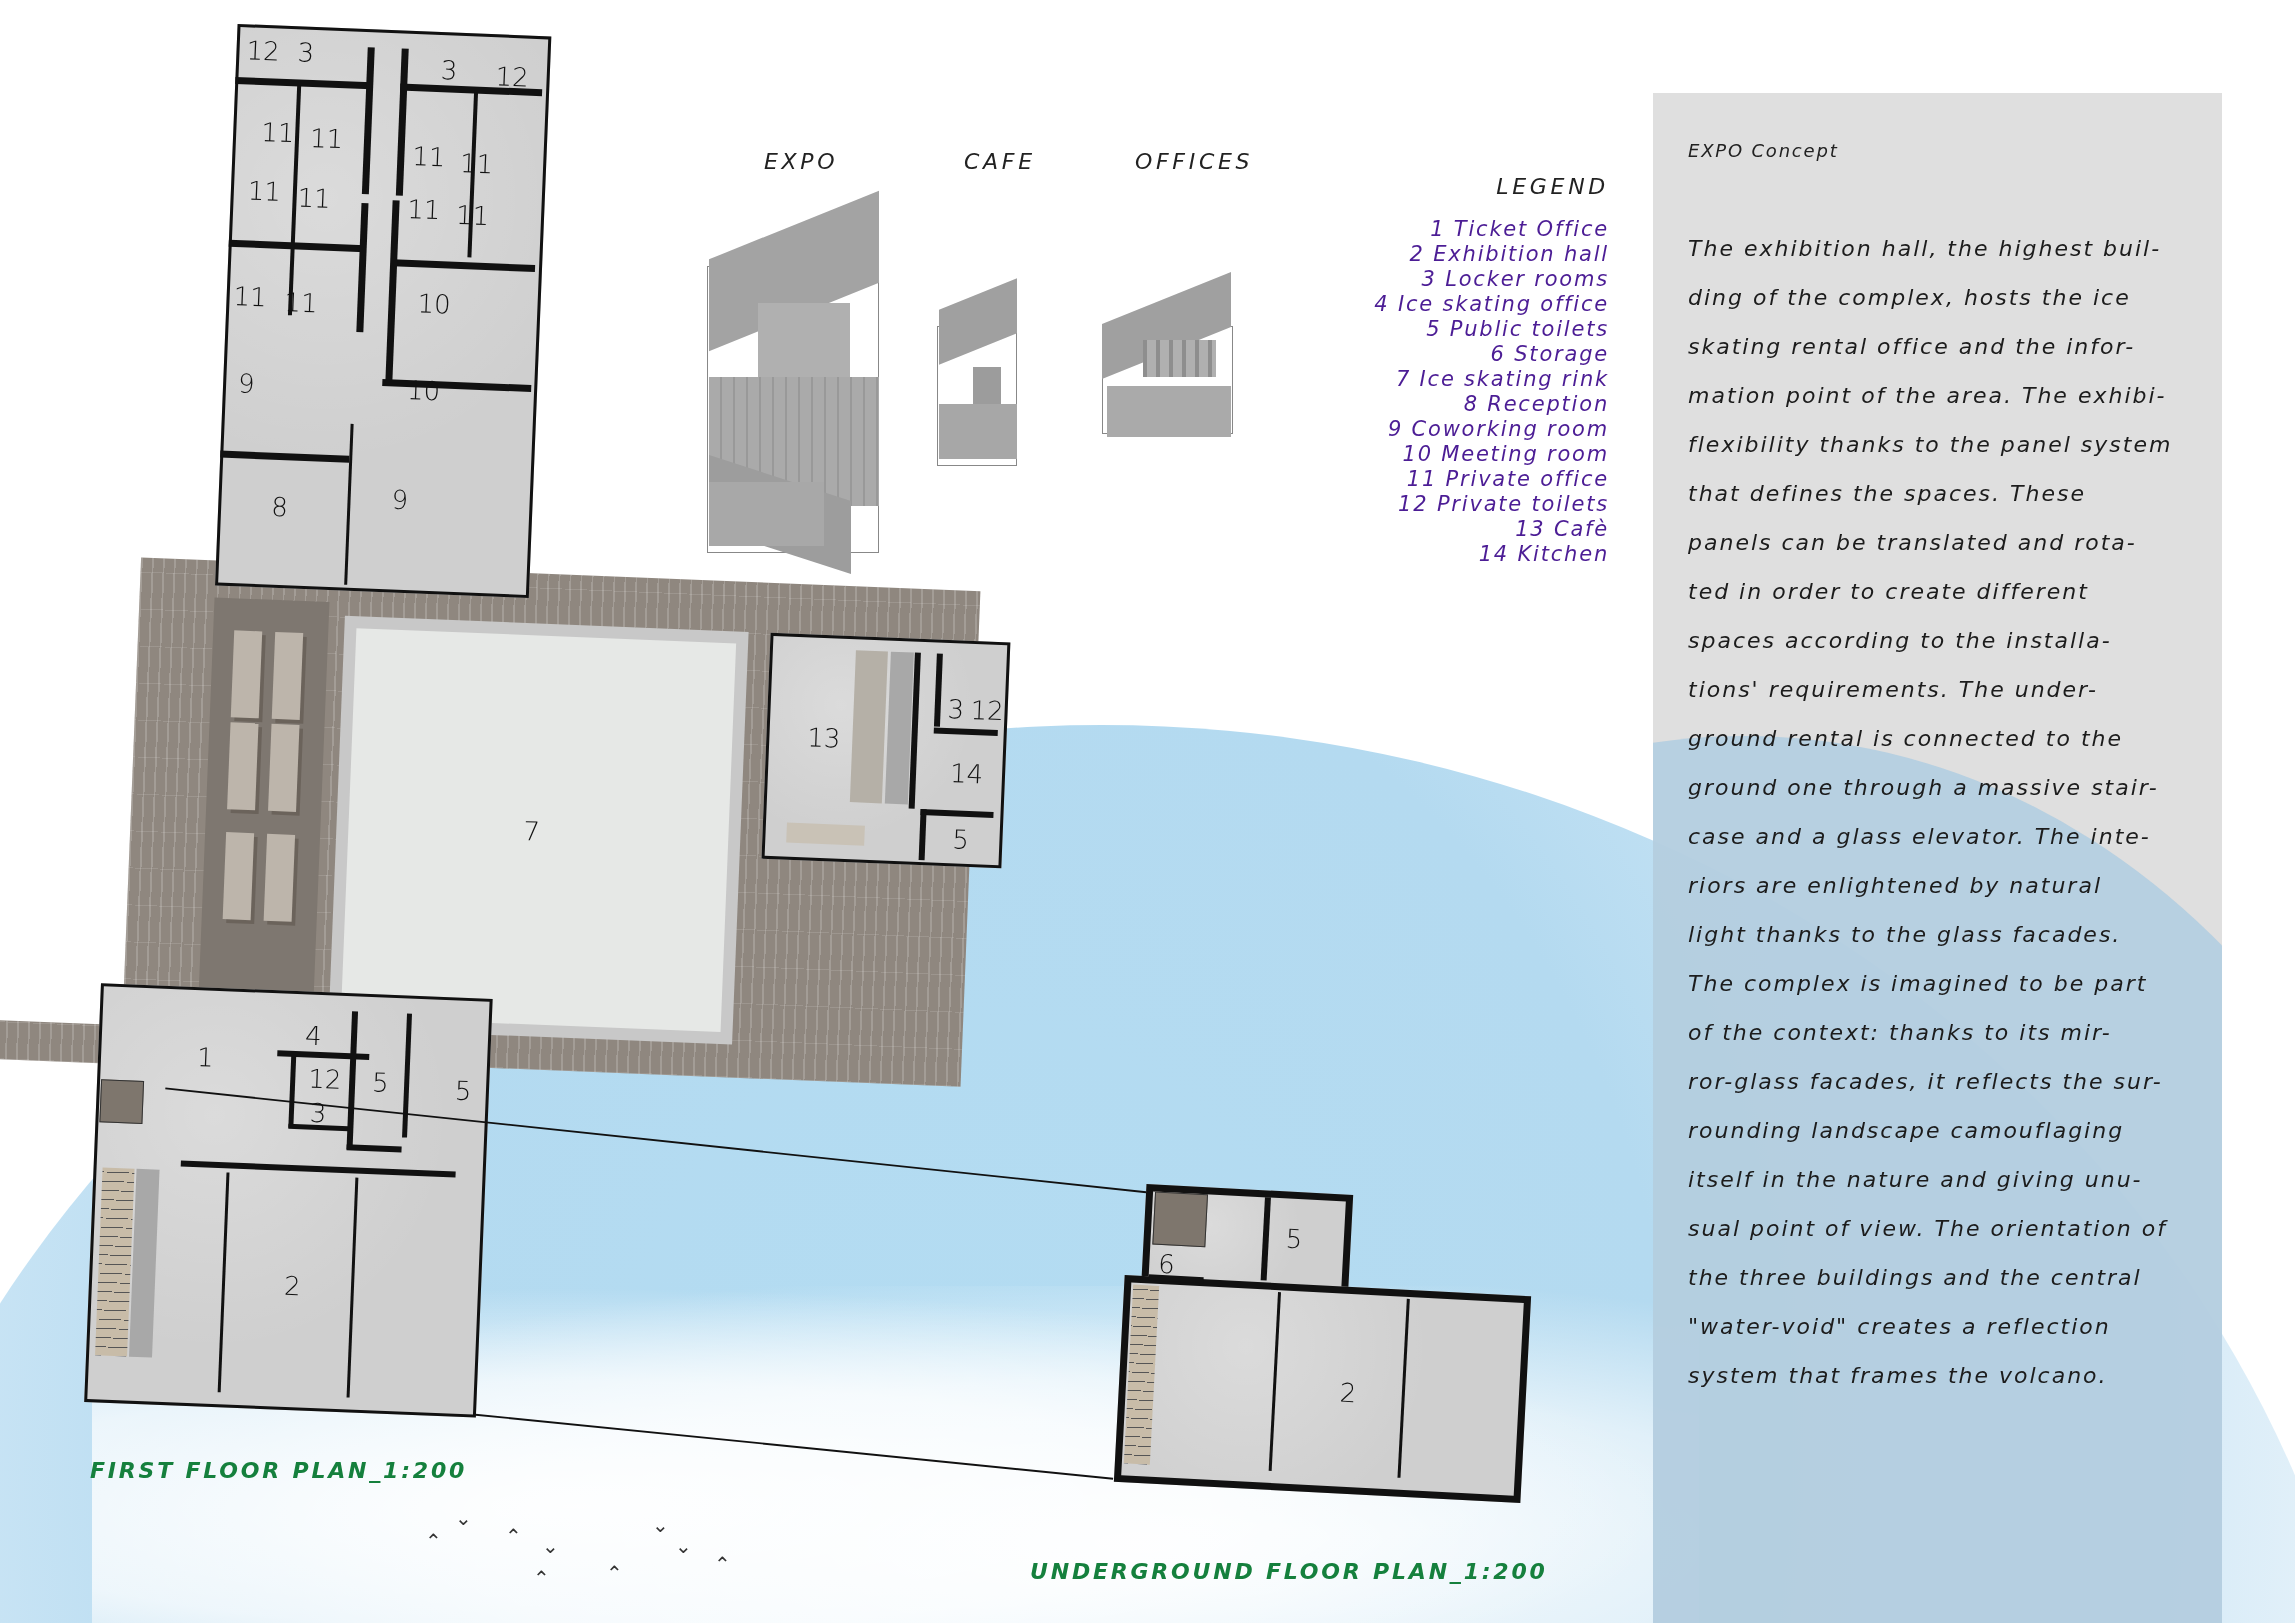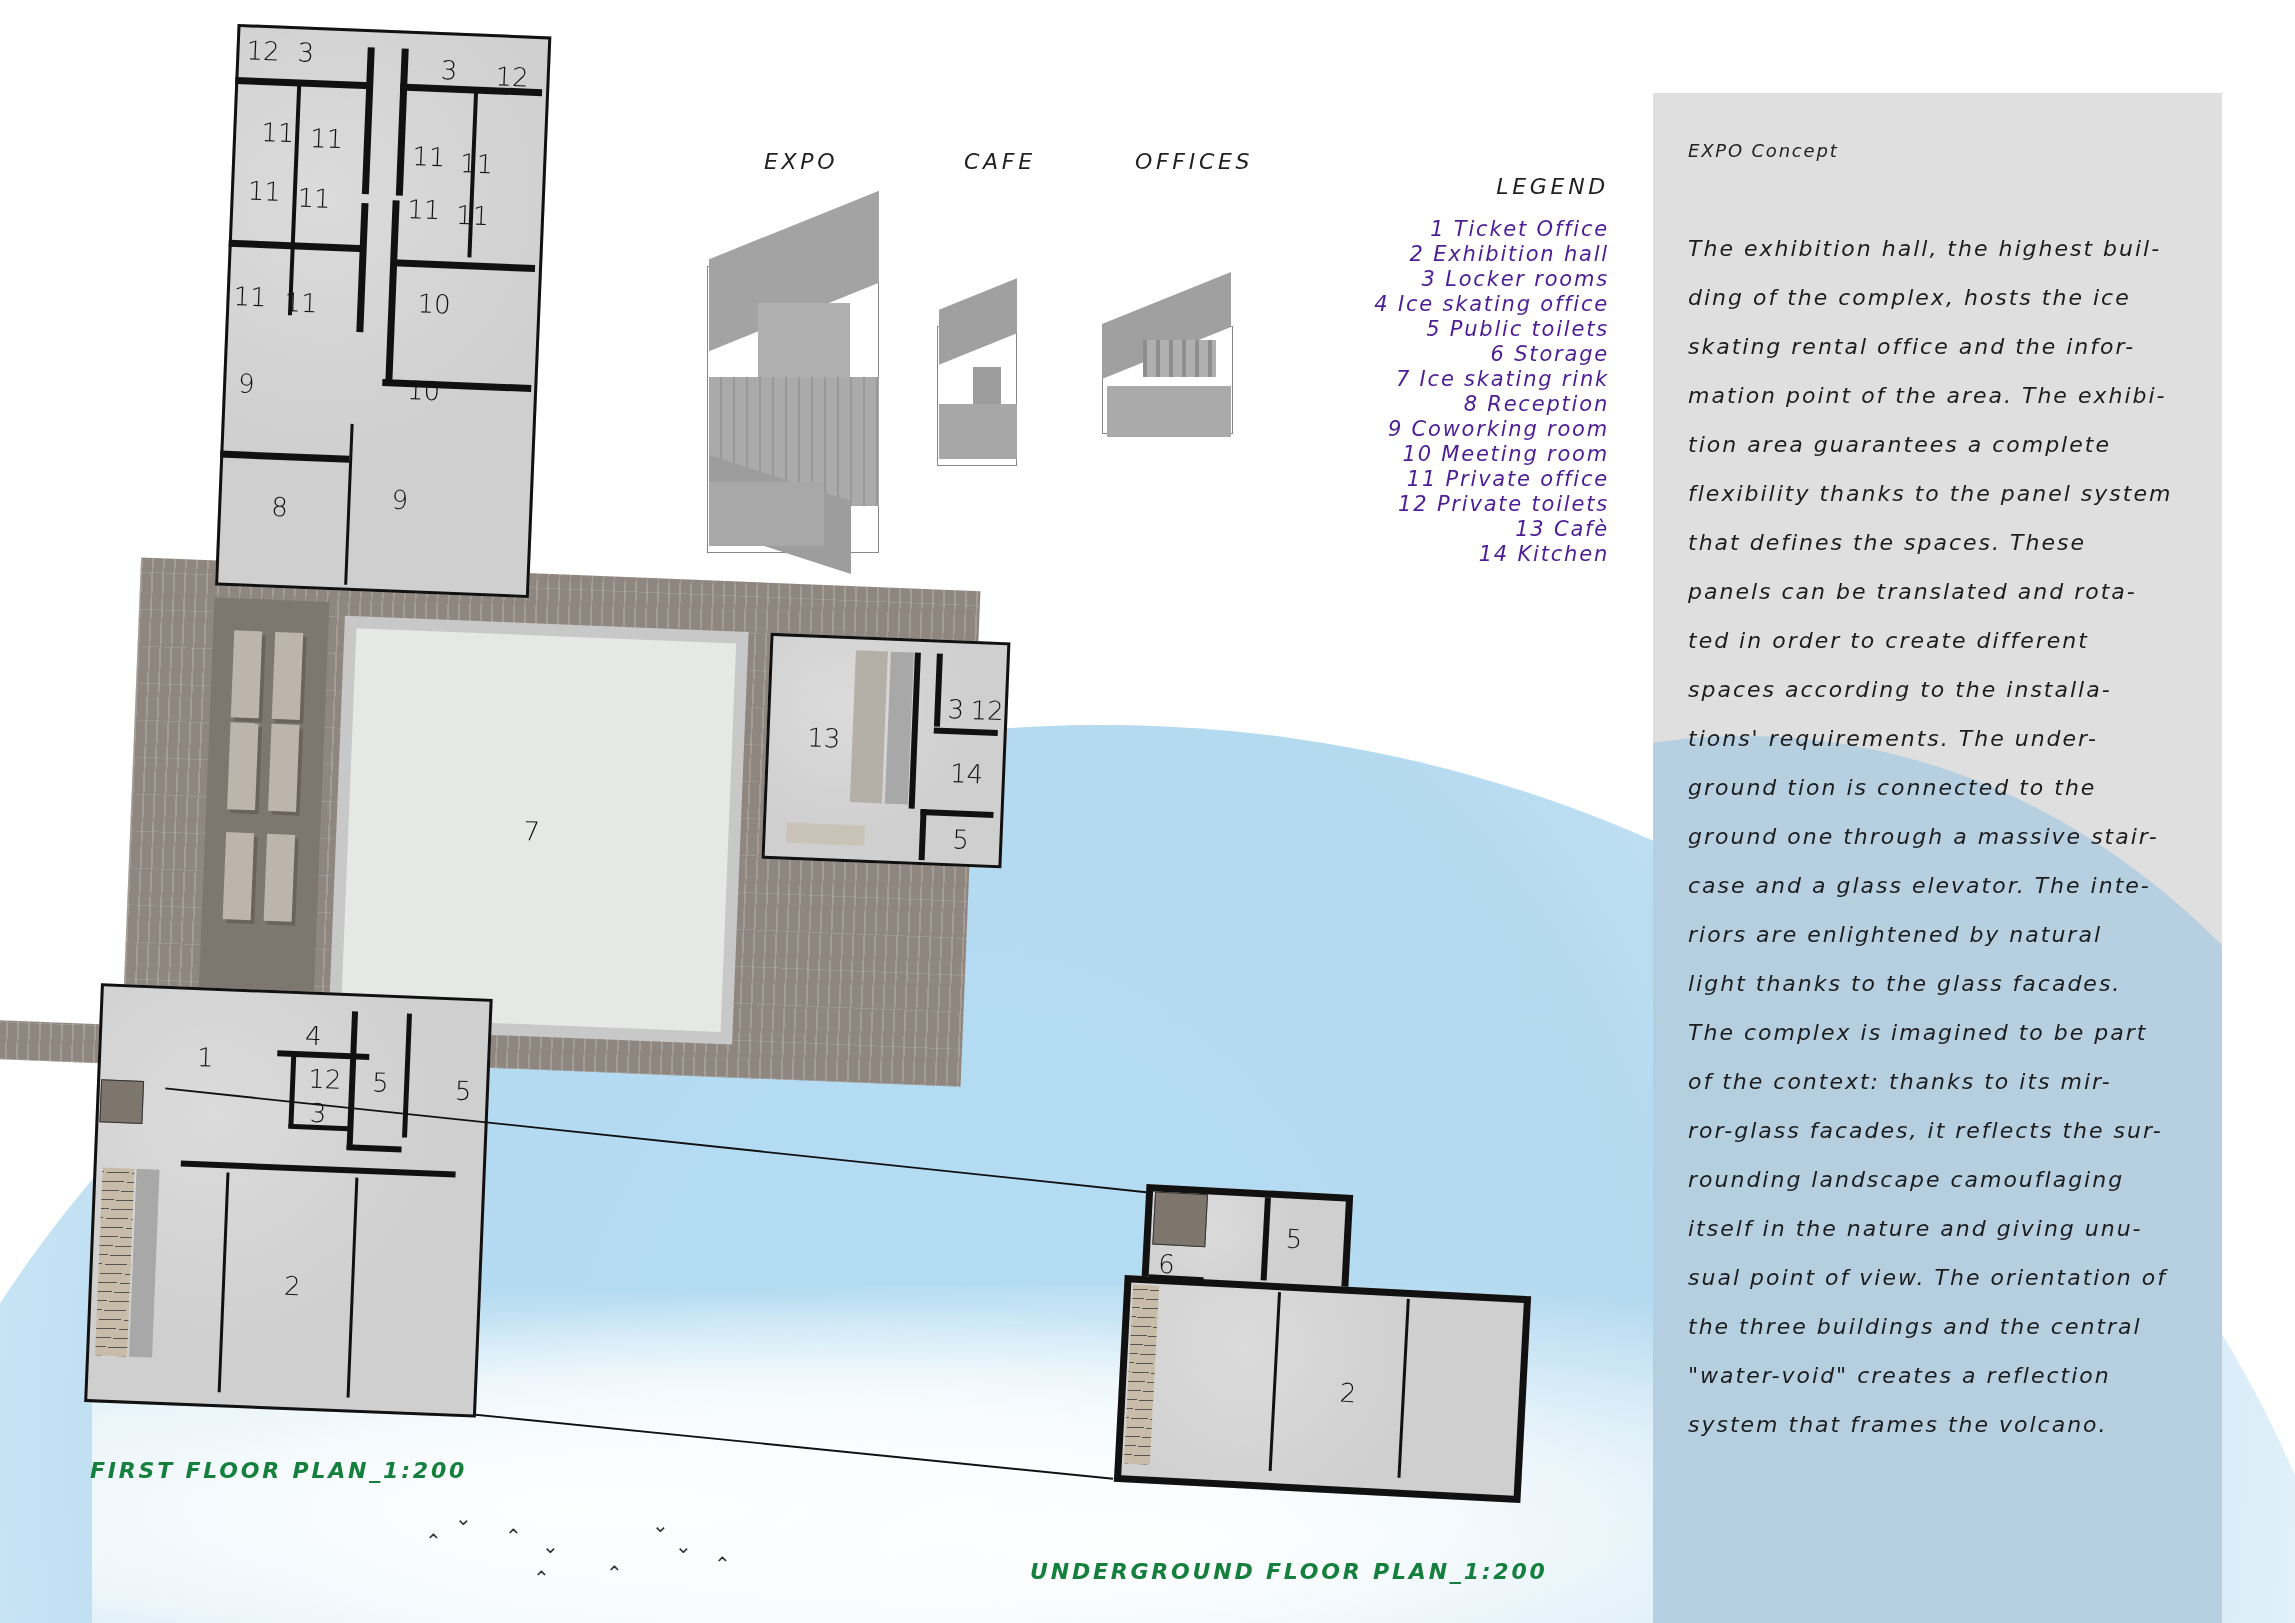--- a/index.html
+++ b/index.html
@@ -43,28 +43,27 @@
 <div id="panel"></div>
 <div id="panel-sky">
     <div class="blob"></div>
   </div>
 <div id="panel-title">EXPO Concept</div>
 <div id="panel-text">
   <span class="line">The exhibition hall, the highest buil-</span>
   <span class="line">ding of the complex, hosts the ice</span>
   <span class="line">skating rental office and the infor-</span>
   <span class="line">mation point of the area. The exhibi-</span>
-  <span class="line">tion area guarantees a complete</span>
   <span class="line">flexibility thanks to the panel system</span>
   <span class="line">that defines the spaces.  These</span>
   <span class="line">panels can be translated and rota-</span>
   <span class="line">ted in order to create different</span>
   <span class="line">spaces according to the installa-</span>
   <span class="line">tions' requirements. The under-</span>
-  <span class="line">ground tion is connected to the</span>
+  <span class="line">ground rental is connected to the</span>
   <span class="line">ground one through a massive stair-</span>
   <span class="line">case and a glass elevator.  The inte-</span>
   <span class="line">riors are enlightened by natural</span>
   <span class="line">light thanks to the glass facades.</span>
   <span class="line">The complex is imagined to be part</span>
   <span class="line">of the context: thanks to its mir-</span>
   <span class="line">ror-glass facades, it reflects the sur-</span>
   <span class="line">rounding landscape camouflaging</span>
   <span class="line">itself in the nature and giving unu-</span>
   <span class="line">sual point of view. The orientation of</span>

